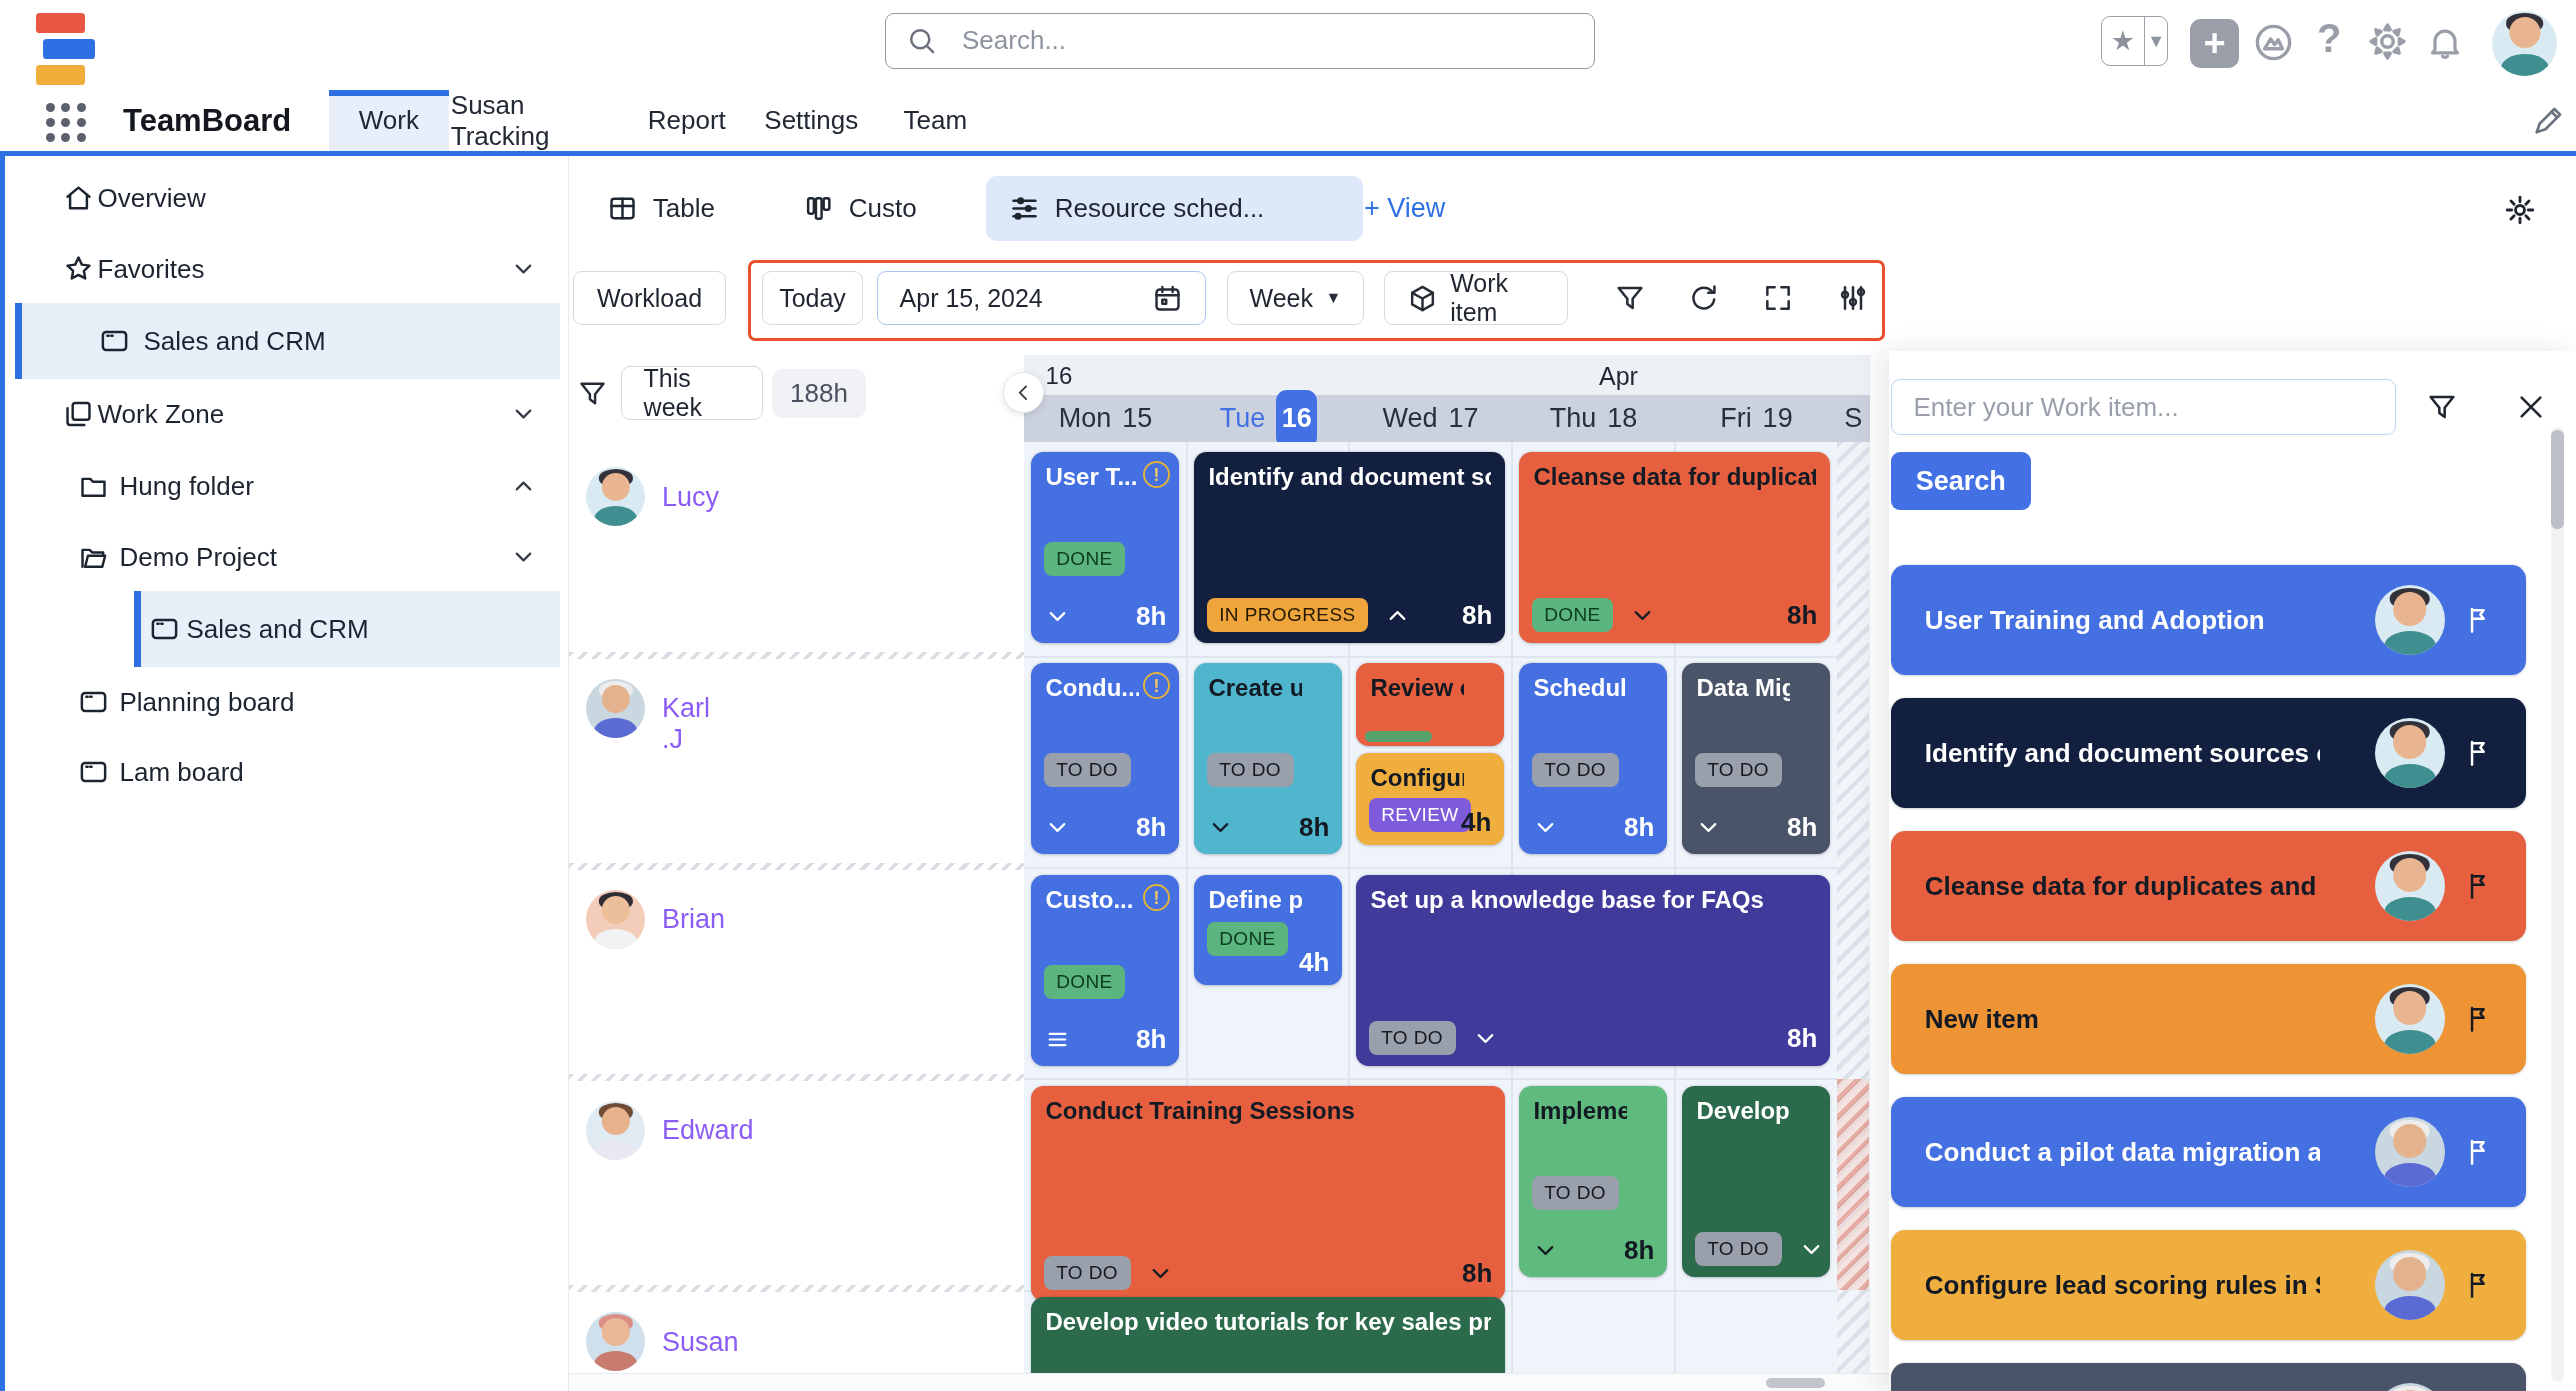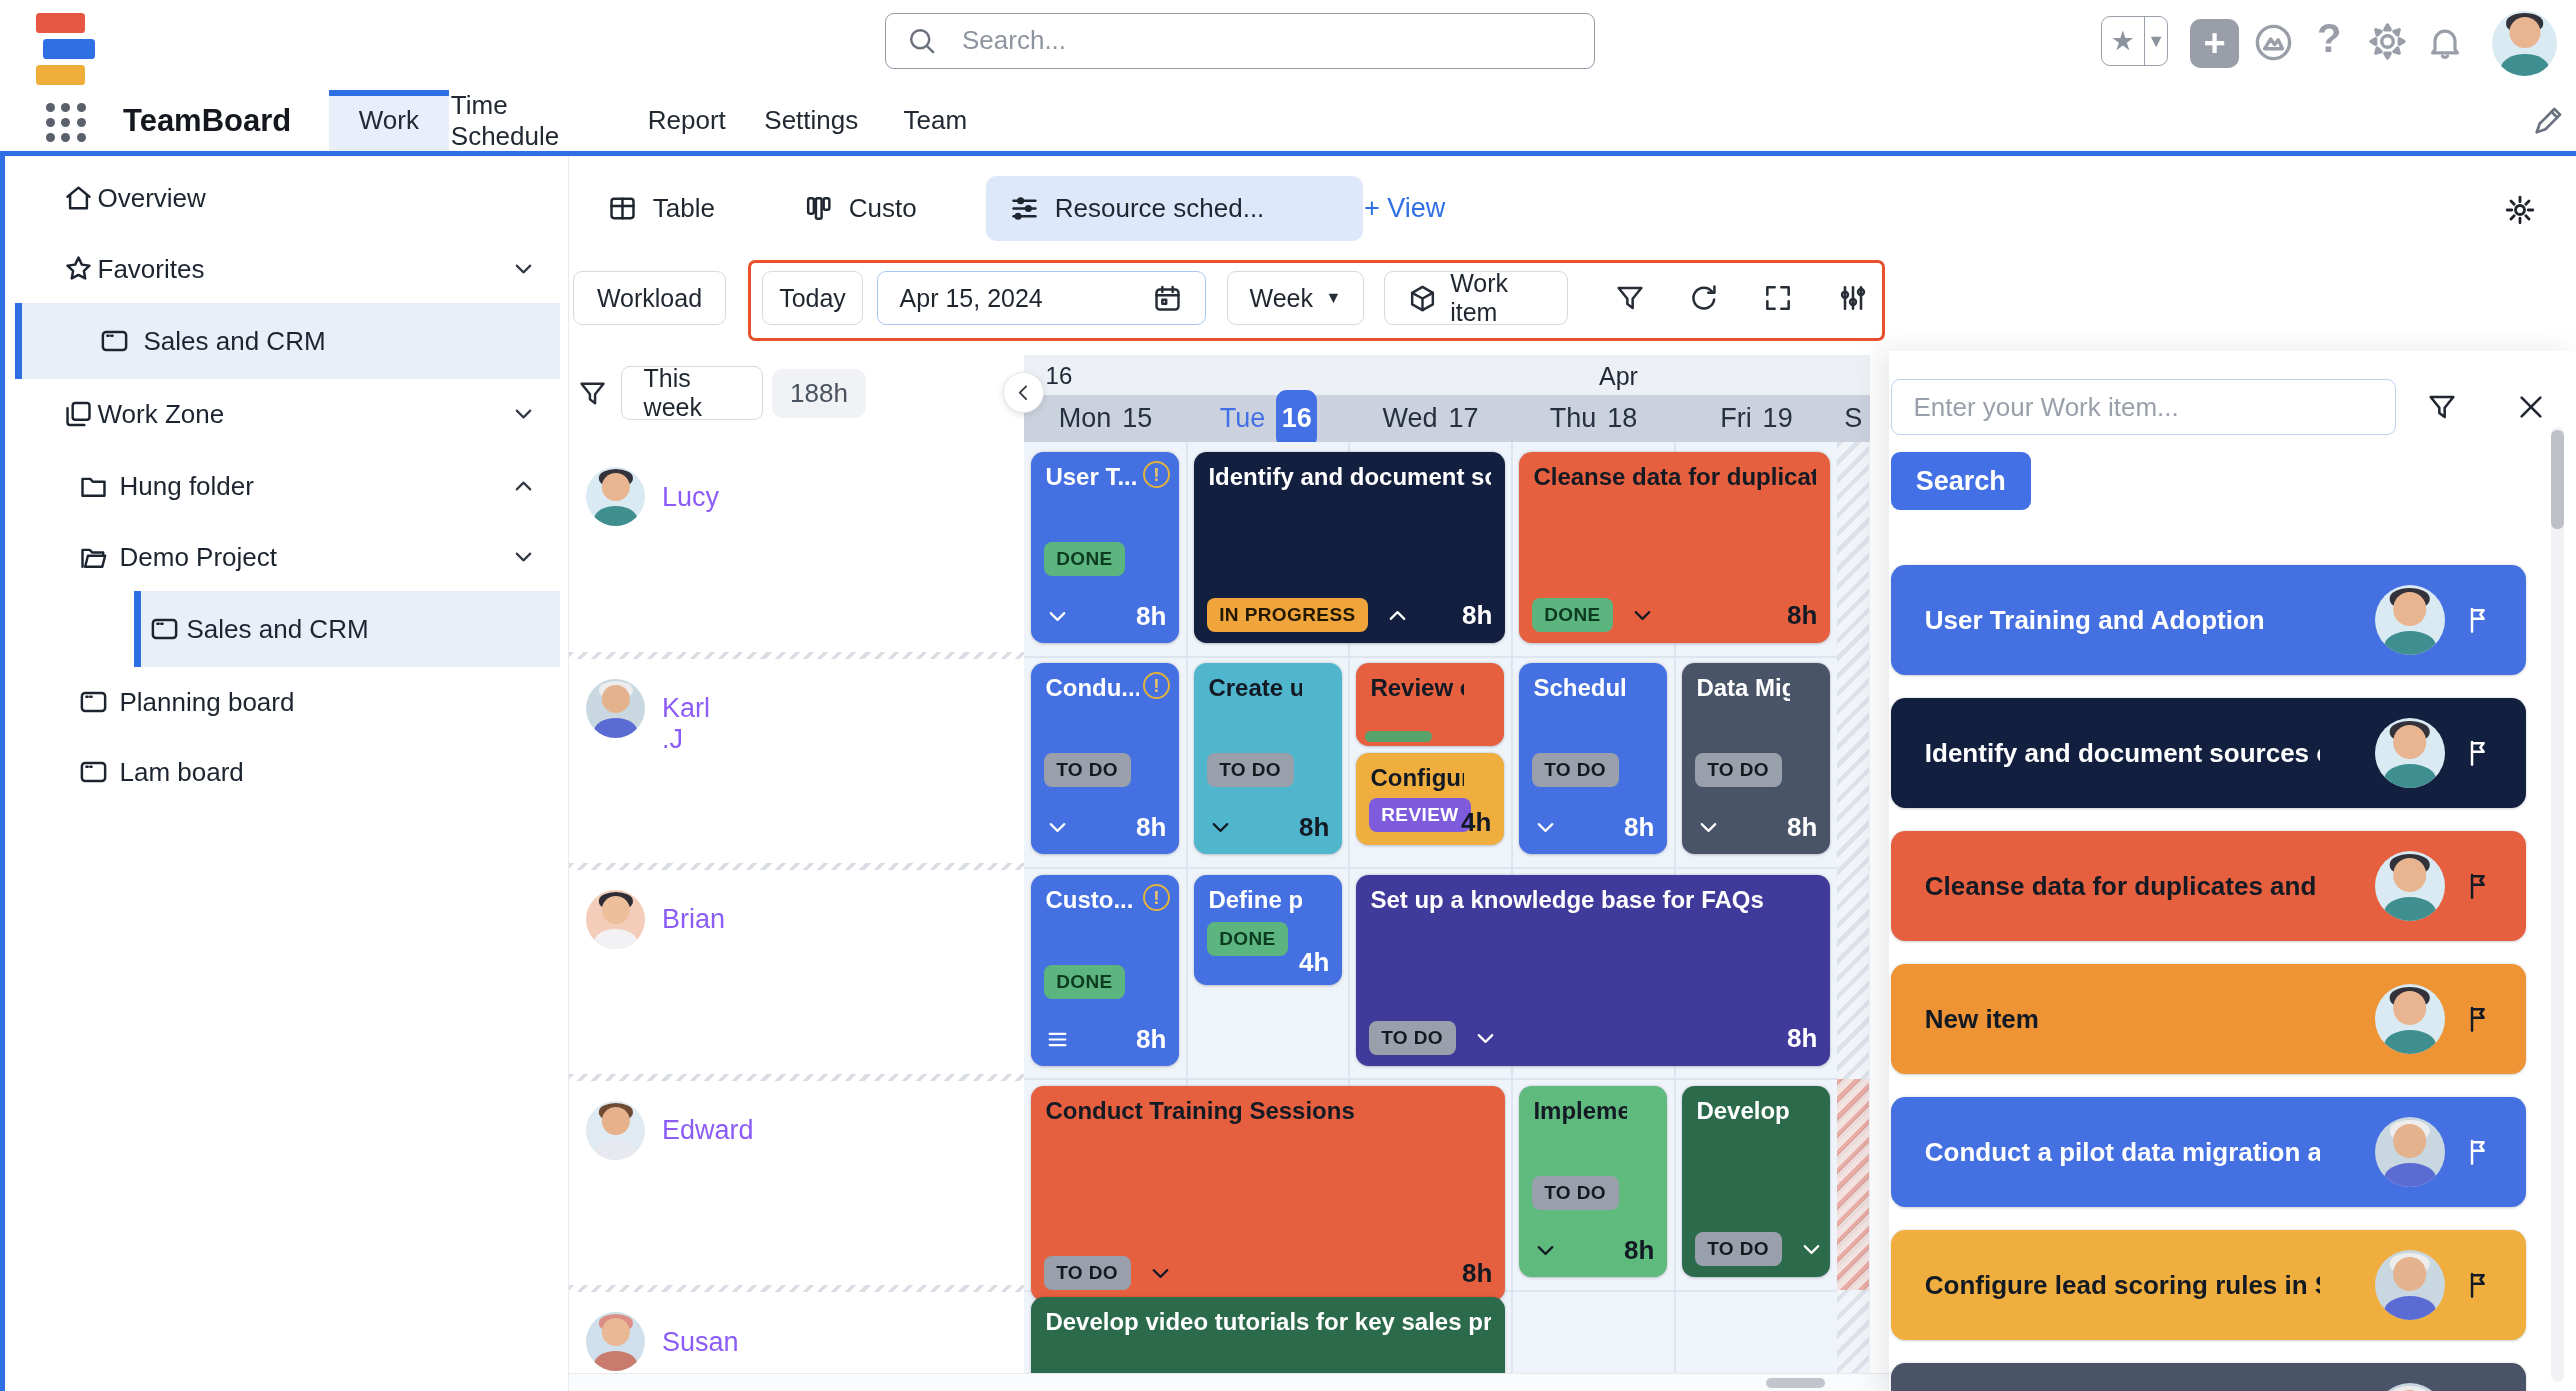--- a/index.html
+++ b/index.html
@@ -49,21 +49,21 @@
   .gline-v{position:absolute;top:0;bottom:0;width:1.8px;background:#DFE5EF;}
   .gline-h{position:absolute;left:0;right:0;height:1.8px;background:#DFE5EF;}
   .hatch{position:absolute;background:repeating-linear-gradient(135deg,#DDE2EA 0 4.5px,#F1F4F9 4.5px 12.6px);}
   .hatch.red{background:repeating-linear-gradient(135deg,rgba(221,86,62,.45) 0 4.5px,rgba(243,214,208,.6) 4.5px 12.6px);}
   .name-sep{position:absolute;left:569px;width:455px;height:7.2px;background:repeating-linear-gradient(135deg,#DADEE4 0 3.6px,transparent 3.6px 10px);}
   .res-name{position:absolute;font-size:27px;color:#8b5cf6;font-weight:500;}
   
   .card{position:absolute;border-radius:12.6px;box-shadow:0 0.9px 2.7px rgba(10,20,40,.25);box-sizing:border-box;overflow:hidden;}
   .card .title{position:absolute;left:14.4px;right:40px;top:10.8px;font-size:24px;font-weight:600;white-space:nowrap;overflow:hidden;}
   .card.wide .title{right:14.4px;}
-  .badge{display:inline-flex;align-items:center;height:34px;padding:0 12.6px;border-radius:8px;font-size:19px;font-weight:bold;letter-spacing:0.4px;white-space:nowrap;}
+  .badge{display:inline-flex;align-items:center;height:34px;padding:0 12.6px;border-radius:8px;font-size:19px;font-weight:normal;letter-spacing:0.4px;white-space:nowrap;}
   .b-done{background:#5CB57E;color:#0D3B21;}
   .b-todo{background:#99A0AB;color:#15191F;}
   .b-progress{background:#EFA53B;color:#231800;}
   .b-review{background:#7D5BDB;color:#fff;}
   .mid-badge{position:absolute;left:12.6px;bottom:67px;}
   .cfoot{position:absolute;left:12.6px;right:12.6px;bottom:10.8px;display:flex;align-items:center;gap:16px;}
   .chours{margin-left:auto;font-size:26px;font-weight:bold;}
   .warn{position:absolute;right:9px;top:9px;width:27px;height:27px;border:2.7px solid #E2B23D;border-radius:50%;color:#E9C469;font-size:19px;font-weight:bold;display:flex;align-items:center;justify-content:center;box-sizing:border-box;}
   .prog{position:absolute;left:9px;bottom:3.6px;height:11.7px;width:45%;background:#58A36C;border-radius:6.3px;}
   
@@ -142,21 +142,21 @@
         <i></i>
         <i></i>
     </div>
     <div id="brand" class="abs">TeamBoard</div>
     <div id="nav-items"></div>
     <div class="abs" style="left:2531px;top:14.4px;"><span><svg width="34" height="34" viewBox="0 0 24 24" fill="none" stroke="#6B7280" stroke-width="1.9" stroke-linecap="round" stroke-linejoin="round">
             <path d="M4 20l2.2-6.2L16.5 3.5l4 4L10.2 17.8z"></path>
             <line x1="14.5" y1="5.5" x2="18.5" y2="9.5"></line>
           </svg></span></div>
   <div class="nav-item active" style="left: 329px; width: 98px; justify-content: center;">Work</div>
-      <div class="nav-item" style="left: 440px; width: 164px; justify-content: center;">Time Schedule</div>
+      <div class="nav-item" style="left: 440px; width: 164px; justify-content: center;">Susan Tracking</div>
       <div class="nav-item" style="left: 636px; width: 80px; justify-content: center;">Report</div>
       <div class="nav-item" style="left: 748px; width: 105px; justify-content: center;">Settings</div>
       <div class="nav-item" style="left: 886px; width: 77px; justify-content: center;">Team</div>
     </nav>
 
   <div class="abs blue-line-top"></div>
   <div class="abs blue-line-left"></div>
 
   <aside id="sidebar" class="abs">
       <div class="sb-row" style="top: 5.4px;">

